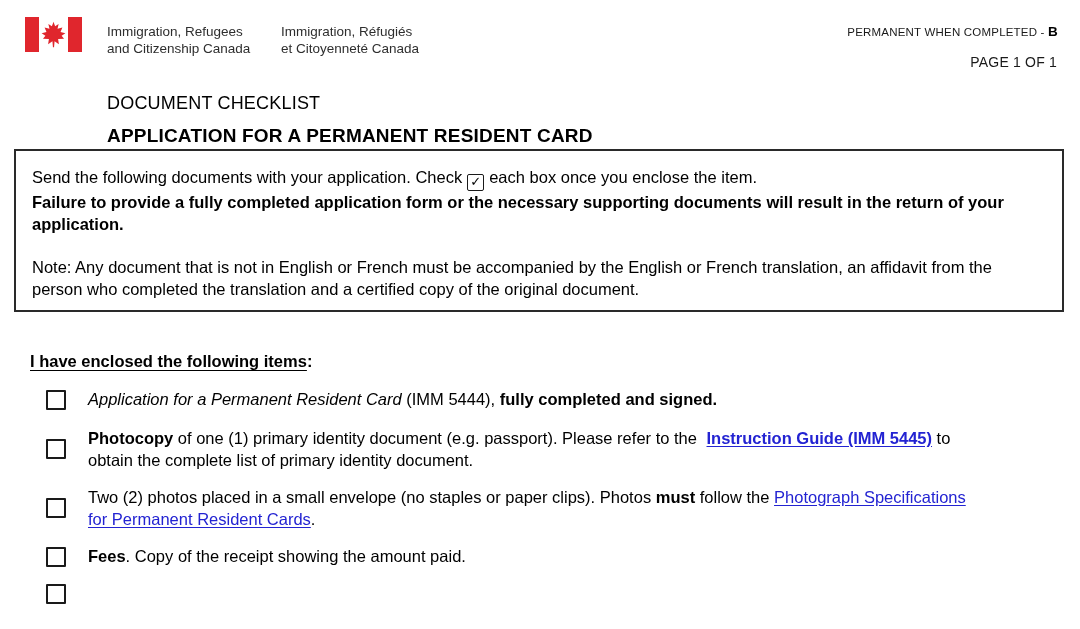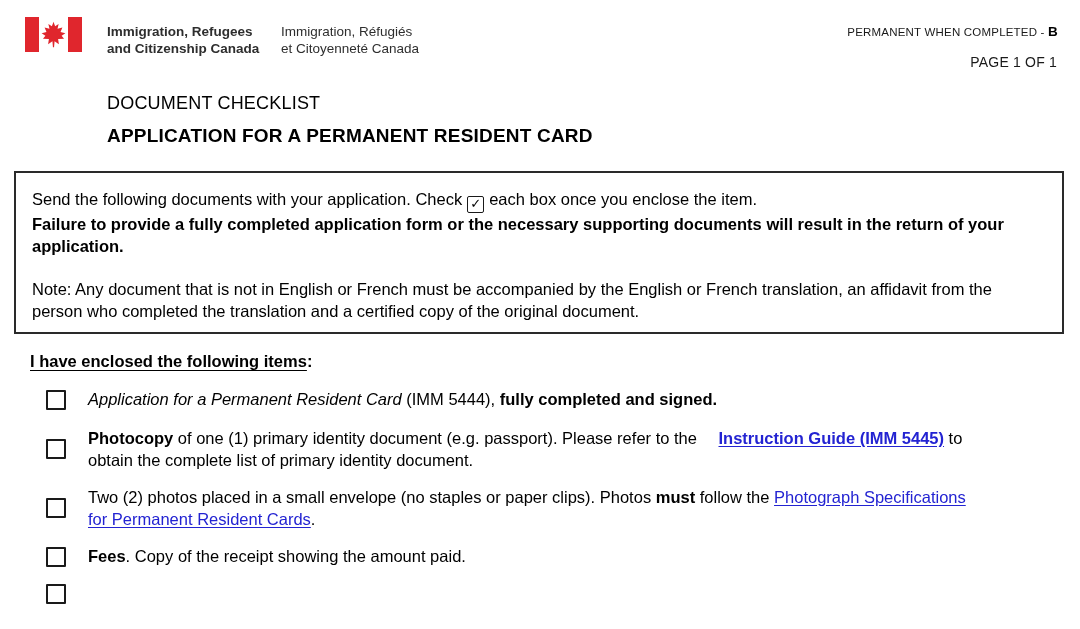--- a/index.html
+++ b/index.html
@@ -10,34 +10,34 @@
     color:#000;
   }
 
   
   .flag-logo { position:absolute; left:25px; top:17px; width:57px; height:35px; display:flex; }
   .flag-bar { width:14px; height:100%; background:#e0262d; }
   .flag-mid { flex:1; display:flex; align-items:center; justify-content:center; background:#fff; }
   .flag-mid svg { width:27px; height:27px; fill:#e0262d; }
 
   .dept { position:absolute; top:23px; font-size:13.5px; line-height:17px; color:#2e2e2e; }
-  .dept-en { left:107px;font-weight:bold; }
+  .dept-en { left:107px; }
   .dept-fr { left:281px; }
 
   .protected { position:absolute; top:24px; right:22px; font-size:11.5px; color:#1a1a1a; letter-spacing:.2px; }
   .protected b { font-size:13.5px; font-weight:700; color:#000; }
   .page-ind { position:absolute; top:54px; right:23px; font-size:14px; color:#1a1a1a; letter-spacing:.2px; }
 
   
   .title1 { position:absolute; left:107px; top:93px; font-size:18px; font-weight:400; letter-spacing:.2px; }
   .title2 { position:absolute; left:107px; top:125px; font-size:19px;  font-weight:700; letter-spacing:.2px; }
 
   
   .intro-box {
-    position:absolute; left:14px; top:171px; width:1050px; height:163px;
+    position:absolute; left:14px; top:149px; width:1050px; height:163px;
     border:2px solid #2a2a2a; padding:15px 16px 13px 16px;
     font-size:16.5px; line-height:22px;
   }
   .intro-box p { margin:0; }
   .bold { font-weight:700; }
   .note-p { margin-top:21px !important; }
   .check-sample {
     display:inline-flex; align-items:center; justify-content:center;
     width:17px; height:17px; border:1.5px solid #1a1a1a; border-radius:2px;
     font-size:13px; font-weight:700; vertical-align:-3px; margin:0 5px;
@@ -52,21 +52,21 @@
   .item { display:flex; align-items:center; margin-bottom:15px; }
   .item.mb1 { margin-bottom:17px;align-items:flex-end; }
   .cb {
     flex:0 0 auto; width:20px; height:20px; border:2px solid #1a1a1a;
     background:#fff; margin-right:22px; border-radius:1px;
   }
   .itext { font-size:16.5px; line-height:22px; }
   .it { font-style:italic; }
   a.doclink { color:#2323d2; text-decoration:underline; text-underline-offset:2px; }
   a.doclink.bold { font-weight:700; }
-  .gap-left { margin-left:17px; }
+  .gap-left { margin-left:5px; }
 </style>
 </head>
 <body>
 
 <div class="flag-logo">
   <div class="flag-bar"></div>
   <div class="flag-mid">
     <svg viewBox="0 0 100 100" aria-hidden="true">
       <path d="M50 3 L56 19 L69 11 L65 29 L83 24 L76 41 L94 45 L80 55 L89 66 L67 67 L70 86 L54 75 L52 97 L48 97 L46 75 L30 86 L33 67 L11 66 L20 55 L6 45 L24 41 L17 24 L35 29 L31 11 L44 19 Z"></path>
     </svg>

